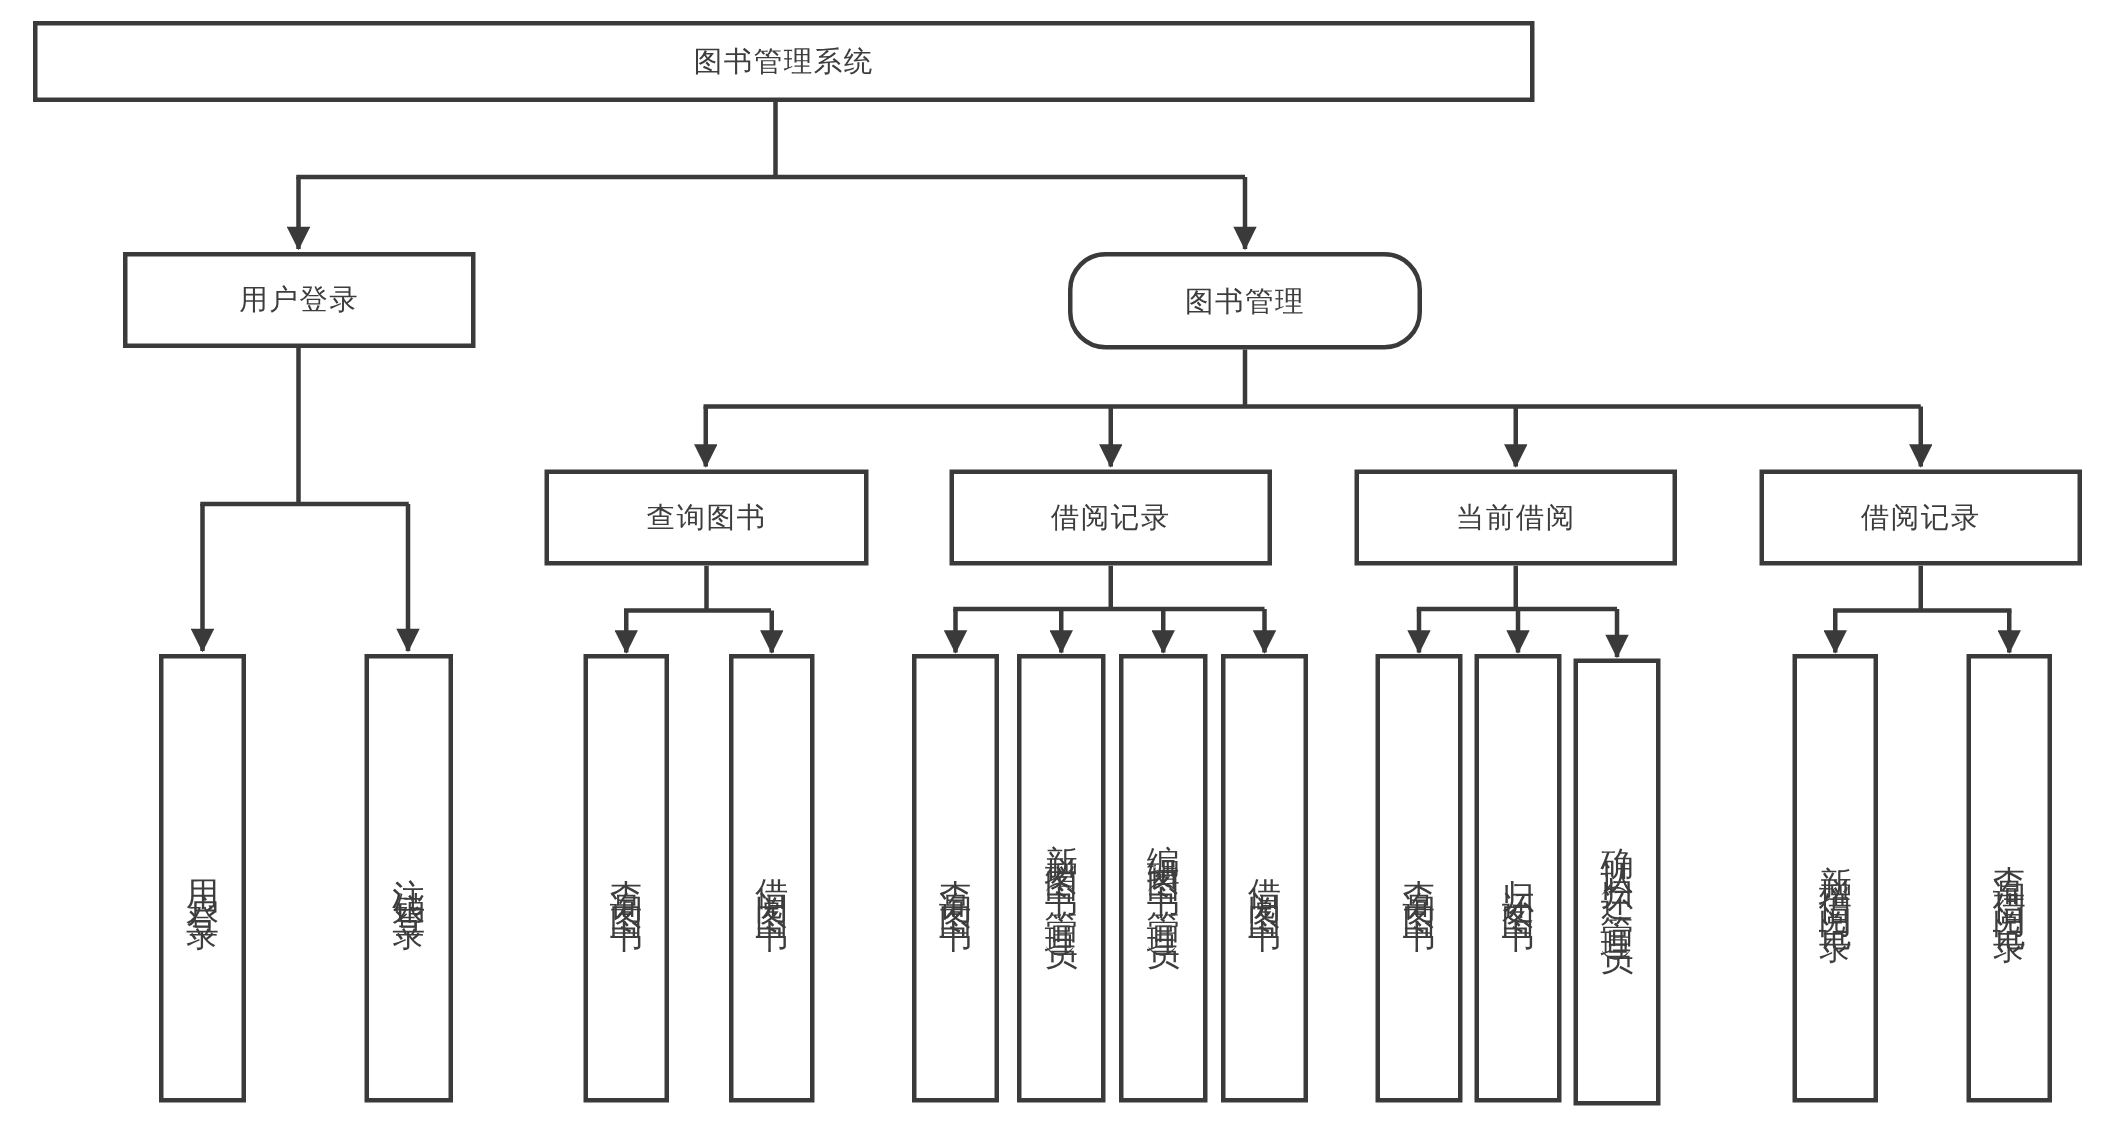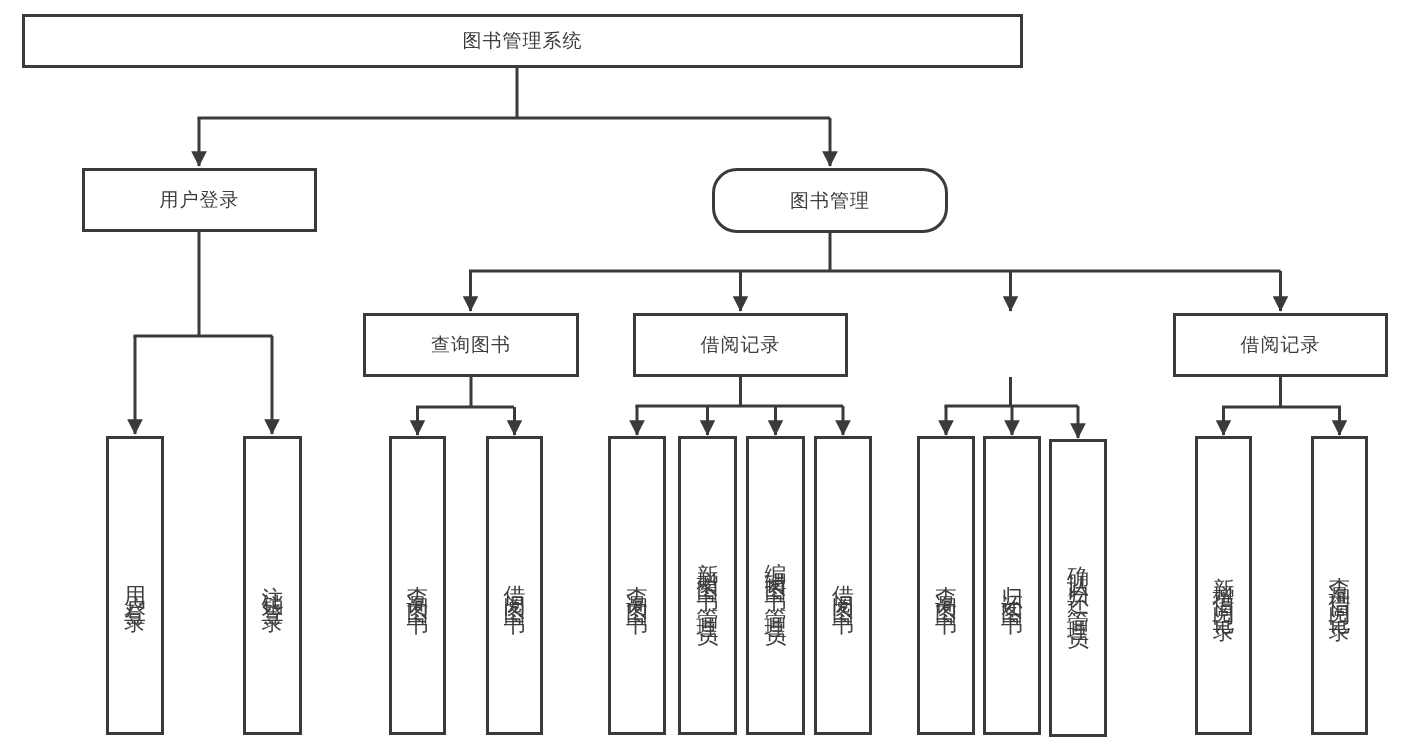--- a/index.html
+++ b/index.html
@@ -80,20 +80,23 @@
   <div class="box" style="left:712px;top:168px;width:236px;height:65px;border-radius:25px;">
     <span>图书管理</span>
   </div>
 
   <div class="box" style="left:363px;top:313px;width:216px;height:64px;">
     <span>查询图书</span>
   </div>
   <div class="box" style="left:633px;top:313px;width:215px;height:64px;">
     <span>借阅记录</span>
   </div>
+  <div class="box" style="left:903px;top:313px;width:215px;height:64px;">
+    <span>当前借阅</span>
+  </div>
   <div class="box" style="left:1173px;top:313px;width:215px;height:64px;">
     <span>借阅记录</span>
   </div>
 
   <div class="box" style="left:106px;top:436px;width:58px;height:299px;">
     <span class="vlabel">用户登录</span>
   </div>
   <div class="box" style="left:243px;top:436px;width:59px;height:299px;">
     <span class="vlabel">注销登录</span>
   </div>

